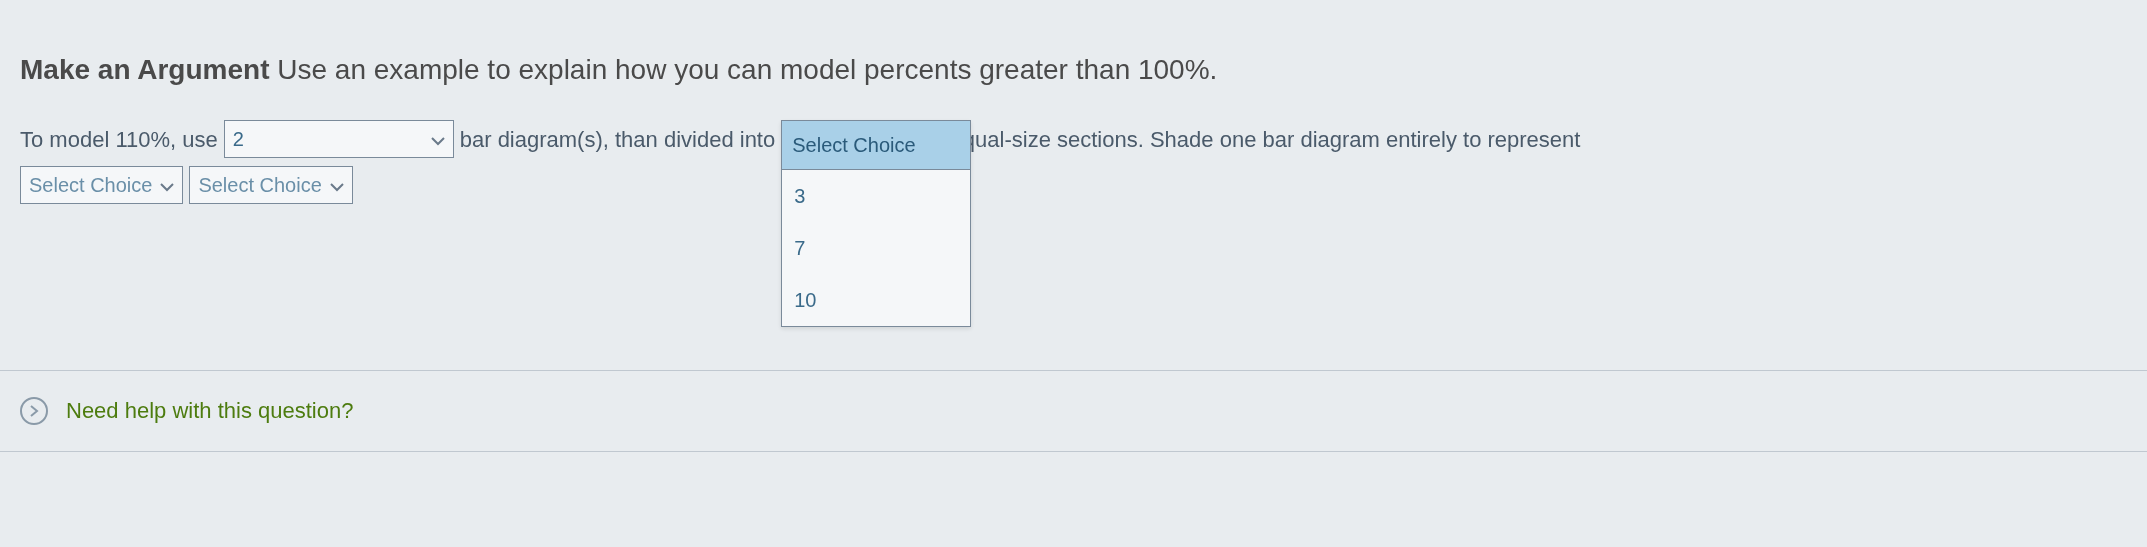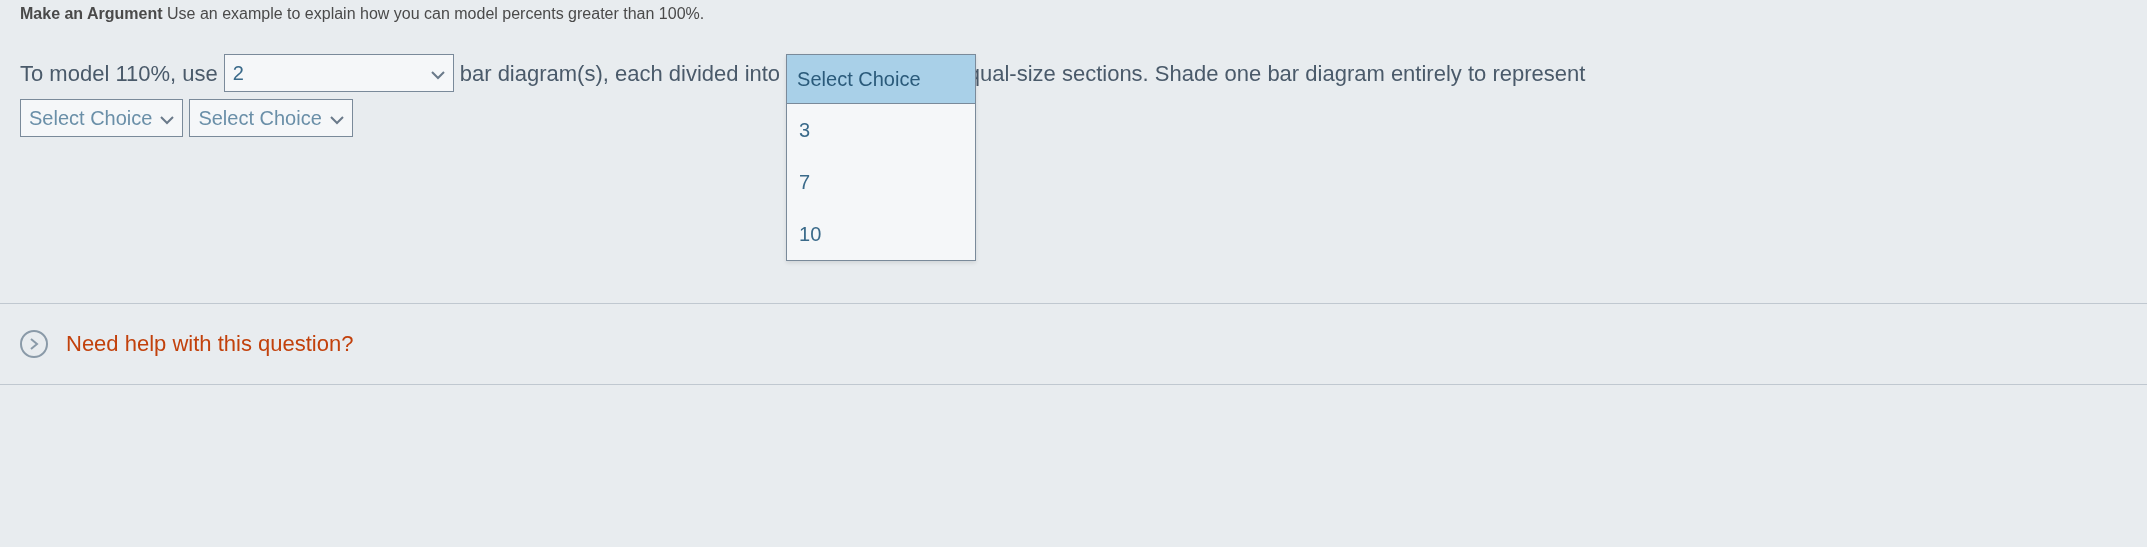--- a/index.html
+++ b/index.html
@@ -9,22 +9,23 @@
     }
     body {
       font-family: Arial, Helvetica, sans-serif;
       background: #e8ecef;
       padding: 0 20px;
       color: #4a4a4a;
       font-size: 22px;
       line-height: 1.8;
     }
     .heading {
-      font-size: 16px;
+      font-size: 28px;
       padding-bottom: 25px;
+      margin-top: 45px;
     }
     .heading .bold {
       font-weight: bold;
     }
     .question-body {
       padding-bottom: 40px;
     }
     .line {
       display: flex;
       flex-wrap: wrap;
@@ -94,21 +95,21 @@
       border-top: 1px solid #c0c8d0;
       margin-top: 120px;
       margin-bottom: 20px;
       margin-left: -20px;
       margin-right: -20px;
     }
     .help-row {
       display: flex;
       align-items: center;
       gap: 18px;
-      color: #c2410c;
+      color: #4d7c0f;
       font-size: 22px;
       padding-bottom: 20px;
     }
     .help-icon {
       width: 28px;
       height: 28px;
       border: 2px solid #8a9aa8;
       border-radius: 50%;
       display: flex;
       align-items: center;
@@ -138,21 +139,21 @@
 
     <span class="select-box wide">
       <span class="value">2</span>
       <span class="chevron">
         <svg width="14" height="10" viewBox="0 0 14 10">
             <path d="M1 2 L7 8 L13 2" fill="none" stroke="#6a7a8a" stroke-width="2"></path>
           </svg>
       </span>
     </span>
 
-    <span class="text-frag">bar diagram(s), each divided into</span>
+    <span class="text-frag">bar diagram(s), than divided into</span>
 
     <span class="dropdown-wrap">
       <span class="select-box">
         <span class="value placeholder">Select Choice</span>
         <span class="chevron">
           <svg width="14" height="10" viewBox="0 0 14 10">
               <path d="M1 2 L7 8 L13 2" fill="none" stroke="#6a7a8a" stroke-width="2"></path>
             </svg>
         </span>
       </span>

